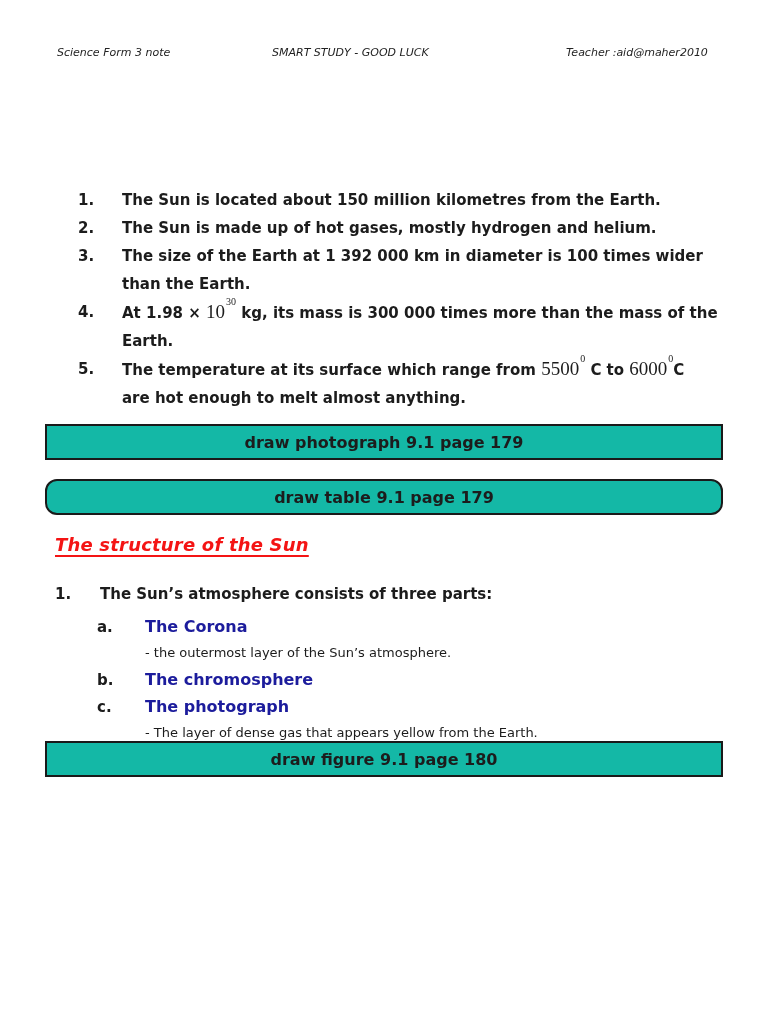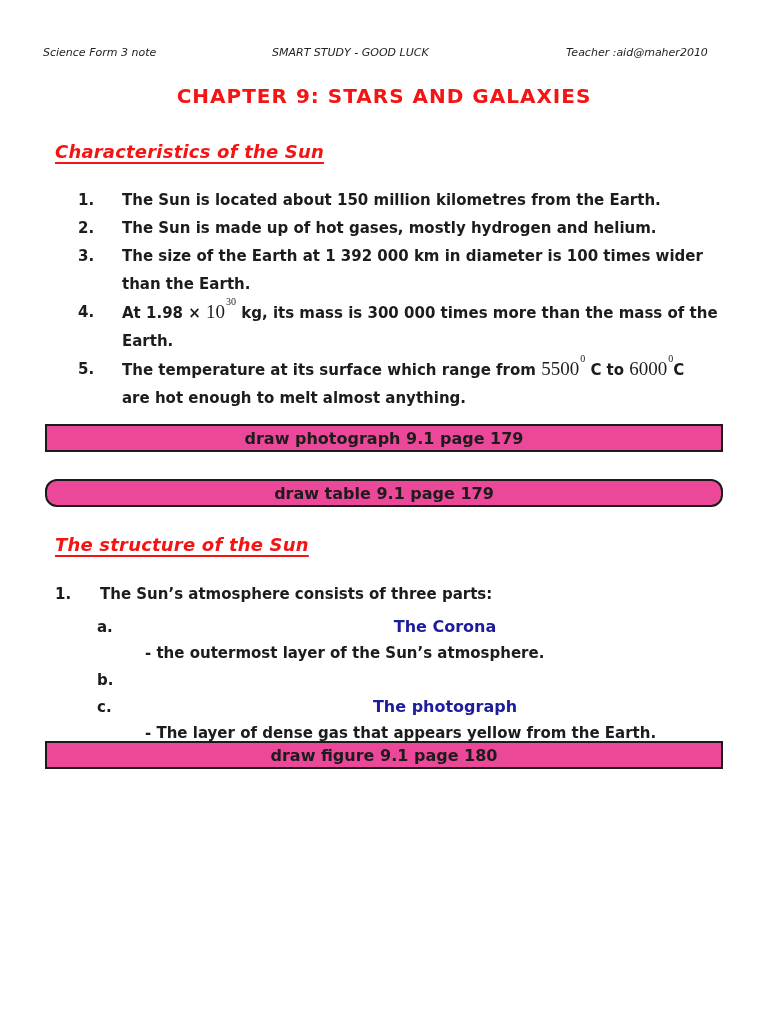--- a/index.html
+++ b/index.html
@@ -13,21 +13,21 @@
     position:relative;
     width:768px;height:1024px;
     background:#ffffff;
     overflow:hidden;
     font-family:"DejaVu Sans","Liberation Sans",sans-serif;
     color:var(--ink);
   }
   
   .hdr{position:absolute;top:46px;left:0;width:768px;height:18px;
        font-size:11px;font-style:italic;color:#222;}
-  .hdr-left{position:absolute;left:43px;top:0;}
+  .hdr-left{position:absolute;left:57px;top:0;}
   .hdr-center{position:absolute;left:272px;top:0;text-align:center;}
   .hdr-right{position:absolute;left:566px;top:0;}
   
   .title{
     position:absolute;top:84px;left:0;width:768px;
     text-align:center;
     font-size:20px;font-weight:700;letter-spacing:1px;
     color:var(--red);
   }
   
@@ -57,55 +57,53 @@
     font-family:"Liberation Serif","DejaVu Serif",serif;
     font-size:19px;font-weight:400;
   }
   .math sup{
     font-size:10px;
     position:relative;top:-0.55em;
     margin-left:1px;line-height:0;
   }
   
   .note-box{
-    position:absolute;left:45px;width:678px;height:28px;
+    position:absolute;left:45px;width:678px;height:36px;
     border:2px solid #1a1a1a;
     display:flex;align-items:center;justify-content:center;
-    background:#ec4899;
+    background:#14b8a6;
   }
   #box-photograph{top:424px;}
   #box-table{top:479px;border-radius:12px;}
   #box-figure{top:741px;}
   .note-box-label{font-size:16px;font-weight:700;color:var(--ink);}
   
   .struct-list{position:absolute;left:55px;top:580px;width:690px;}
   .struct-row{display:flex;align-items:flex-start;}
   .struct-num{flex:0 0 45px;font-size:15px;font-weight:700;line-height:28px;}
   .struct-text{flex:1 1 auto;font-size:15px;font-weight:700;line-height:28px;}
   .parts{margin-top:6px;margin-left:42px;}
   .part{display:flex;align-items:flex-start;margin-bottom:1px;}
   .part-letter{flex:0 0 48px;font-size:15px;font-weight:700;line-height:26px;}
   .part-body{flex:1 1 auto;}
-  .part-name{font-size:16px;font-weight:700;line-height:26px;color:var(--blue);text-align:center;}
-  .part-desc{font-size:15px;font-weight:700;line-height:26px;color:var(--ink);}
+  .part-name{font-size:16px;font-weight:700;line-height:26px;color:var(--blue);}
+  .part-desc{font-size:13px;font-weight:400;line-height:26px;color:var(--ink);}
 </style>
 </head>
 <body>
 
 <div class="page">
 
   <div class="hdr">
     <span class="hdr-left">Science Form 3 note</span>
     <span class="hdr-center">SMART STUDY - GOOD LUCK</span>
     <span class="hdr-right">Teacher :aid@maher2010</span>
   </div>
 
-  <h1 class="title">CHAPTER 9: STARS AND GALAXIES</h1>
 
-  <h2 class="sec-heading" id="heading-characteristics">Characteristics of the Sun</h2>
 
   <div class="num-list" id="char-list">
       <div class="li-row">
         <span class="li-num">1.</span>
         <span class="li-text">The Sun is located about 150 million kilometres from the Earth.</span>
       </div>
       <div class="li-row">
         <span class="li-num">2.</span>
         <span class="li-text">The Sun is made up of hot gases, mostly hydrogen and helium.</span>
       </div>
@@ -142,20 +140,21 @@
         <div class="part">
           <span class="part-letter">a.</span>
           <div class="part-body">
             <div class="part-name">The Corona</div>
             <div class="part-desc">- the outermost layer of the Sun’s atmosphere.</div>
           </div>
         </div>
         <div class="part">
           <span class="part-letter">b.</span>
           <div class="part-body">
+            <div class="part-name">The chromosphere</div>
           </div>
         </div>
         <div class="part">
           <span class="part-letter">c.</span>
           <div class="part-body">
             <div class="part-name">The photograph</div>
             <div class="part-desc">- The layer of dense gas that appears yellow from the Earth.</div>
           </div>
         </div>
       </div>

